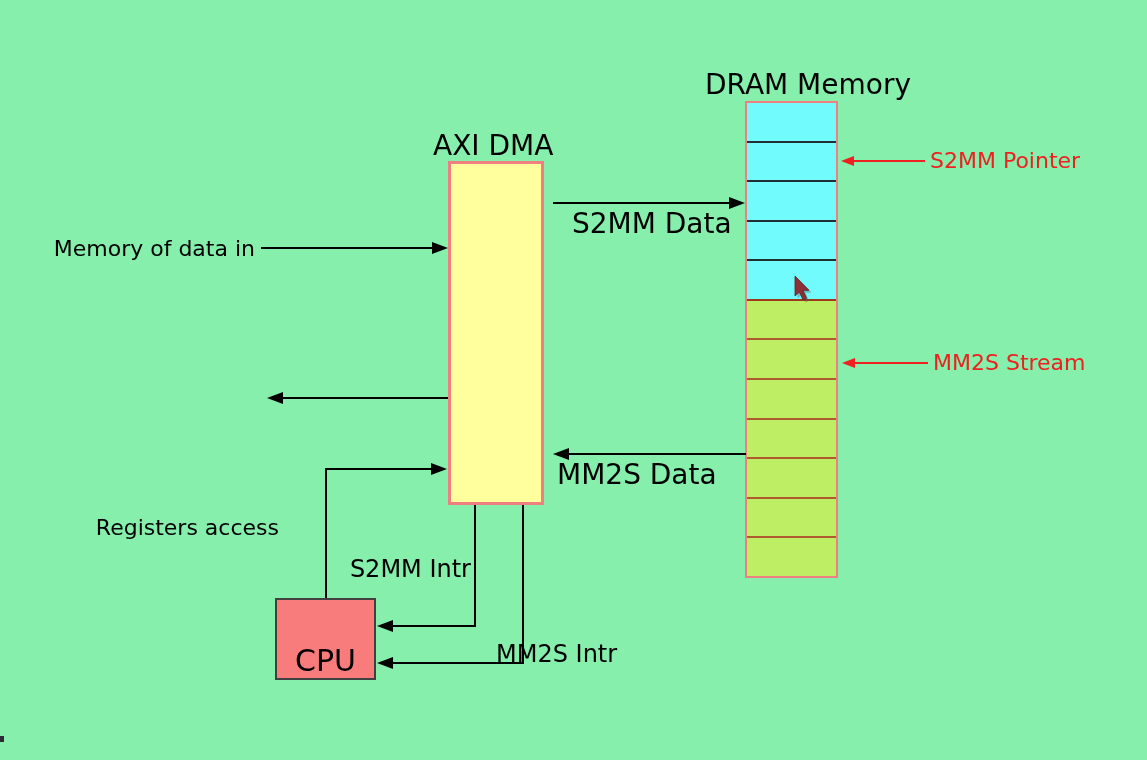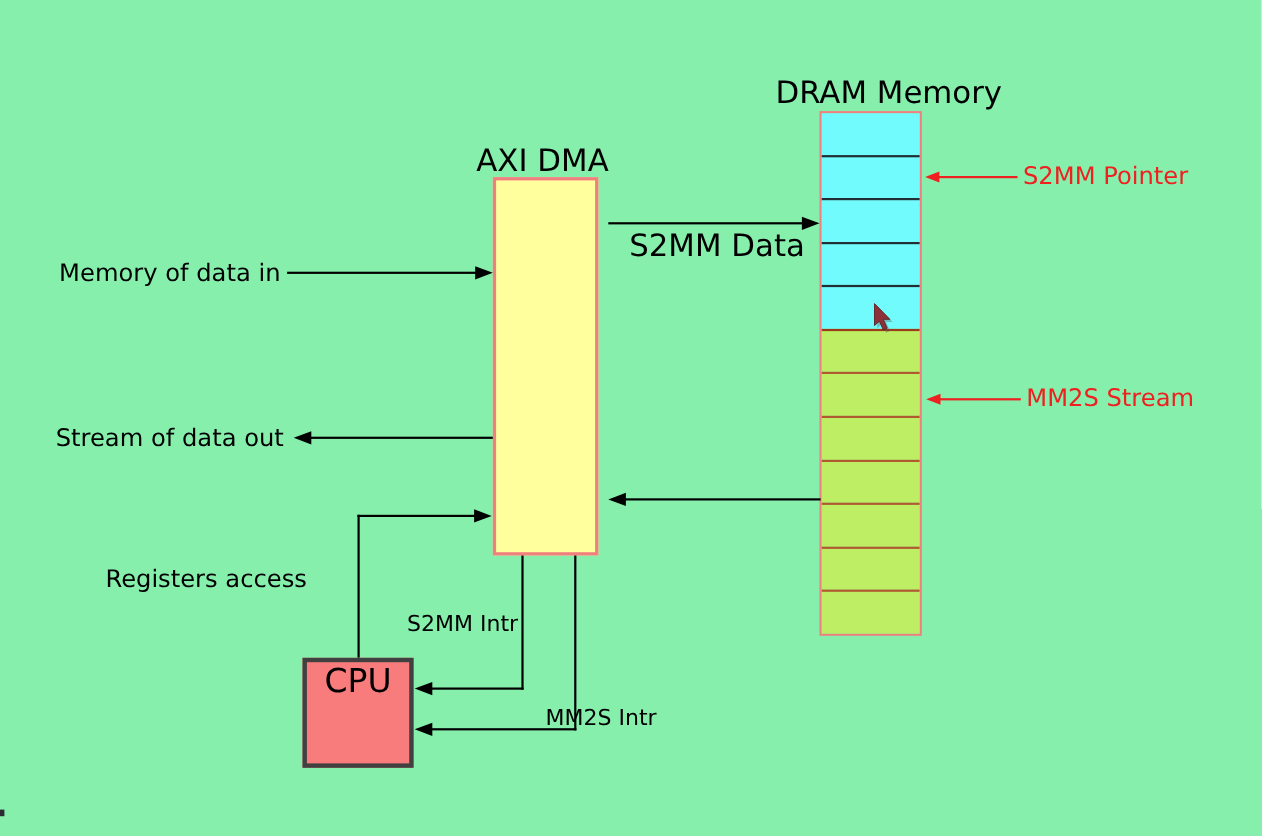--- a/index.html
+++ b/index.html
@@ -7,41 +7,41 @@
     position:relative;
     width:1147px;height:760px;
     background:#86efac;
     font-family:"DejaVu Sans","Liberation Sans",sans-serif;
     color:#000;
     overflow:hidden;
   }
   .abs{position:absolute;}
   .label-lg{font-size:28px;line-height:1.1;white-space:nowrap;}
   .label-md{font-size:22px;line-height:1.1;white-space:nowrap;}
-  .label-sm{font-size:20px;line-height:1.1;white-space:nowrap;}
+  .label-sm{font-size:24px;line-height:1.1;white-space:nowrap;}
   .red{color:#ee2020;}
 
   
   .hline{position:absolute;height:2px;background:#000;}
   .vline{position:absolute;width:2px;background:#000;}
   .hline.redline{background:#ee2020;height:2px;}
   .head{position:absolute;width:0;height:0;}
   .head.right{border-top:6px solid transparent;border-bottom:6px solid transparent;border-left:16px solid #000;}
   .head.left{border-top:6px solid transparent;border-bottom:6px solid transparent;border-right:16px solid #000;}
   .head.red-left{border-top:5px solid transparent;border-bottom:5px solid transparent;border-right:13px solid #ee2020;}
 
   
   .dma-box{
     position:absolute;left:448px;top:161px;width:96px;height:344px;
     box-sizing:border-box;border:3px solid #f08080;background:#ffff9e;
   }
   .cpu-box{
-    position:absolute;left:275px;top:598px;width:101px;height:100px;
-    box-sizing:border-box;border:4px solid #404040;background:#f87c7c;
-    display:flex;align-items:flex-start;justify-content:center;
+    position:absolute;left:275px;top:598px;width:101px;height:82px;
+    box-sizing:border-box;border:2px solid #404040;background:#f87c7c;
+    display:flex;align-items:flex-end;justify-content:center;
     font-size:30px;
   }
   .dram-column{
     position:absolute;left:745px;top:101px;width:93px;height:477px;
     box-sizing:border-box;border:2px solid #f08080;
     display:flex;flex-direction:column;
   }
   .dram-cell{flex:1 1 0;box-sizing:border-box;}
 </style>
 </head>
@@ -75,26 +75,26 @@
 
   <div class="abs label-lg" style="left:433px;top:131px;">AXI DMA</div>
   <div class="dma-box"></div>
 
   <div class="hline" style="left:553px;top:202px;width:177px;"></div>
   <div class="head right abs" style="left:729px;top:197px;"></div>
   <div class="abs label-lg" style="left:552px;top:209px;margin-left:20px;">S2MM Data</div>
 
   <div class="hline" style="left:566px;top:453px;width:180px;"></div>
   <div class="head left abs" style="left:553px;top:448px;"></div>
+  <div class="abs label-lg" style="left:557px;top:460px;">MM2S Data</div>
 
   <div class="abs label-md" style="right:892px;top:237px;">Memory of data in</div>
   <div class="hline" style="left:261px;top:247px;width:172px;"></div>
   <div class="head right abs" style="left:432px;top:242px;"></div>
 
-  <div class="abs label-md" style="right:889px;top:387px;">Stream of data out</div>
   <div class="hline" style="left:280px;top:397px;width:168px;"></div>
   <div class="head left abs" style="left:267px;top:392px;"></div>
 
   <div class="vline" style="left:325px;top:468px;height:130px;"></div>
   <div class="hline" style="left:325px;top:468px;width:107px;"></div>
   <div class="head right abs" style="left:431px;top:463px;"></div>
   <div class="abs label-md" style="right:868px;top:516px;">Registers access</div>
 
   <div class="vline" style="left:474px;top:505px;height:122px;"></div>
   <div class="hline" style="left:390px;top:625px;width:86px;"></div>

